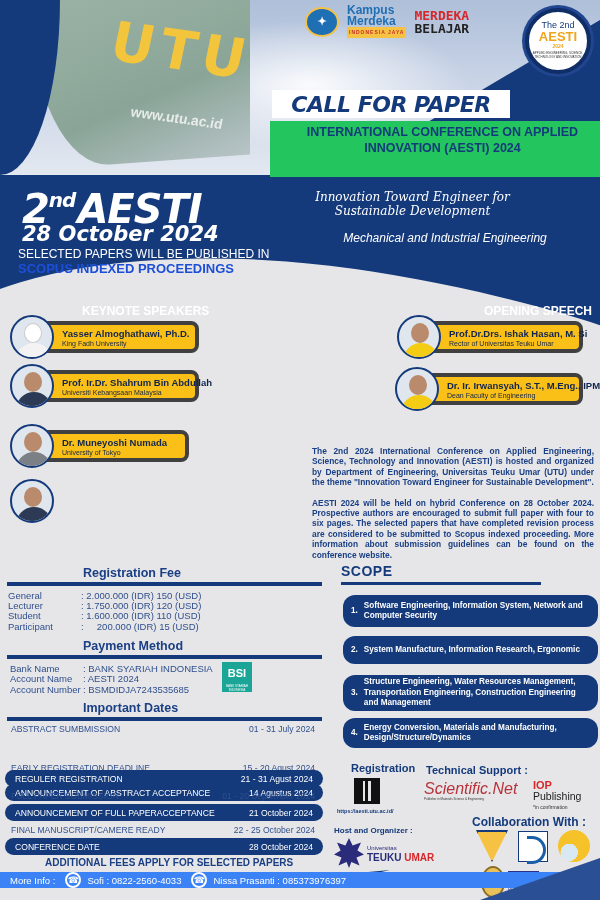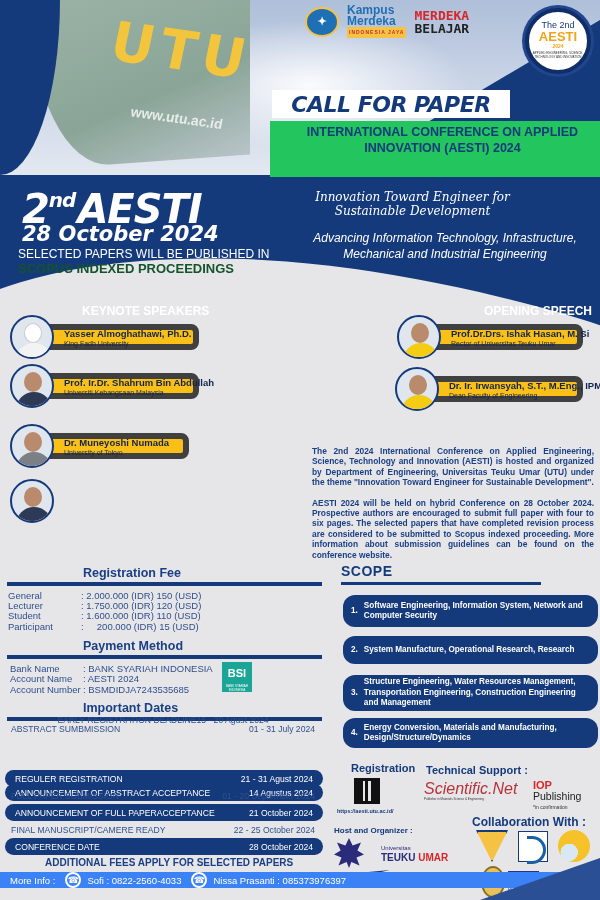--- a/index.html
+++ b/index.html
@@ -52,38 +52,38 @@
     text-align:center; padding-top:3px; }
   .conf-box span { font-size:12.5px; font-weight:bold; color:#143a7c; line-height:16px; display:block; font-family:"Liberation Sans", sans-serif; }
 
   
   .title-2nd { position:absolute; left:22px; top:180px; color:#fff; font-weight:bold; font-style:italic;
     font-family:"DejaVu Sans", sans-serif; font-size:40px; line-height:40px; letter-spacing:-1px; }
   .title-2nd sup { font-size:20px; vertical-align: 16px; margin-right:2px; }
   .title-date { position:absolute; left:22px; top:222px; color:#fff; font-weight:bold; font-style:italic;
     font-family:"DejaVu Sans", sans-serif; font-size:21px; }
   .sel-papers { position:absolute; left:18px; top:247px; color:#fff; font-size:12px; }
-  .scopus { position:absolute; left:18px; top:261px; color:#14532d; font-size:13px; font-weight:bold; }
+  .scopus { position:absolute; left:18px; top:261px; color:#1d4ed8; font-size:13px; font-weight:bold; }
 
   .theme1 { position:absolute; left:300px; top:190px; width:225px; text-align:center; color:#fff;
     font-family:"DejaVu Serif", serif; font-style:italic; font-size:12px; line-height:14px; }
   .theme2 { position:absolute; left:290px; top:230px; width:310px; text-align:center; color:#fff;
     font-style:italic; font-size:12px; line-height:16px; }
 
   
   .sec-title { position:absolute; font-weight:bold; font-size:12px; color:#fff; }
   .spk { position:absolute; display:flex; align-items:center; }
   .spk .photo { width:44px; height:44px; border-radius:50%; background:#dfe6ee; border:2px solid #143a7c;
     position:relative; z-index:2; overflow:hidden; }
   .spk .photo .head { position:absolute; left:12px; top:6px; width:18px; height:20px; border-radius:50%; background:#b98a6b; }
   .spk .photo .body { position:absolute; left:4px; top:26px; width:36px; height:22px; border-radius:18px 18px 0 0; background:#2d3a55; }
   .spk .photo.yellow .body { background:#f5cc14; }
   .spk .photo.white .body { background:#f3f3f3; }
   .spk .photo.white .head { background:#fff; border:1px solid #ccc; }
-  .spk .card { margin-left:-10px; height:26px; background:#fbc017; border:6px solid #404040; border-radius:0 8px 8px 0;
+  .spk .card { margin-left:-10px; height:32px; background:#fbc017; border:4px solid #404040; border-radius:0 8px 8px 0;
     padding:1px 6px 0 14px; display:flex; flex-direction:column; justify-content:center; }
   .spk .card .nm { font-size:9.5px; font-weight:bold; color:#10244d; line-height:11px; white-space:nowrap; }
   .spk .card .af { font-size:7px; color:#10244d; line-height:9px; white-space:nowrap; }
 
   
   .desc { position:absolute; left:312px; top:446px; width:282px; font-size:8.4px; line-height:10.4px;
     color:#1a3f85; font-weight:bold; text-align:justify; }
   .desc p + p { margin-top:10px; }
 
   
@@ -125,21 +125,21 @@
   .reg-url { position:absolute; left:337px; top:808px; font-size:5.5px; color:#143a7c; font-weight:bold; }
   .tech-h { position:absolute; left:426px; top:764px; font-size:11px; font-weight:bold; color:#143a7c; }
   .sci-net { position:absolute; left:424px; top:780px; font-size:16px; font-style:italic; color:#b8323a; }
   .sci-net small { display:block; font-size:3px; color:#333; font-style:normal; margin-top:-1px; }
   .iop { position:absolute; left:533px; top:780px; line-height:11px; }
   .iop .i1 { color:#d7262a; font-weight:bold; font-size:11px; }
   .iop .i2 { color:#222; font-size:10.5px; }
   .iop .i3 { color:#333; font-size:5px; }
   .collab-h { position:absolute; left:472px; top:815px; font-size:12px; font-weight:bold; color:#143a7c; }
   .host-h { position:absolute; left:334px; top:826px; font-size:8px; font-weight:bold; color:#143a7c; }
-  .utu-logo { position:absolute; left:334px; top:838px; display:flex; align-items:center; gap:17px; }
+  .utu-logo { position:absolute; left:334px; top:838px; display:flex; align-items:center; gap:3px; }
   .utu-star { width:30px; height:30px; background:#2a2b7a; clip-path: polygon(50% 0,62% 25%,90% 15%,78% 42%,100% 55%,75% 65%,85% 92%,58% 80%,50% 100%,42% 80%,15% 92%,25% 65%,0 55%,22% 42%,10% 15%,38% 25%); }
   .utu-txt { line-height:10px; }
   .utu-txt .u1 { font-size:6px; color:#2a2b7a; }
   .utu-txt .u2 { font-size:10px; font-weight:bold; color:#2a2b7a; }
   .utu-txt .u2 b { color:#d7262a; }
   .clogo { position:absolute; }
   .cl1 { left:476px; top:830px; width:32px; height:32px; background:#f6c244; clip-path: polygon(0 0,100% 0,50% 100%); border:2px solid #143a7c; }
   .cl2 { left:518px; top:831px; width:30px; height:31px; background:#fff; border:1px solid #143a7c; }
   .cl2::after { content:""; position:absolute; left:8px; top:4px; width:16px; height:22px; border:3px solid #1a5ea8; border-left:none; border-radius:0 14px 14px 0; }
   .cl3 { left:558px; top:830px; width:32px; height:32px; border-radius:50%; background:
@@ -200,21 +200,20 @@
 </div>
 <div class="title-date">28 October 2024</div>
 <div class="sel-papers">SELECTED PAPERS WILL BE PUBLISHED IN</div>
 <div class="scopus">SCOPUS INDEXED PROCEEDINGS</div>
 
 <div class="theme1">
   <div>Innovation Toward Engineer for</div>
   <div>Sustainable Development</div>
 </div>
 <div class="theme2">
-  <div>Advancing Information Technology,  Infrastructure,</div>
   <div>Mechanical and Industrial Engineering</div>
 </div>
 
 <div class="sec-title" style="left:82px; top:304px;">KEYNOTE SPEAKERS</div>
 
 <div class="spk" style="left:10px; top:315px;">
   <div class="photo white">
       <div class="head"></div>
       <div class="body"></div>
     </div>
@@ -318,21 +317,21 @@
 <div class="sec-h" style="left:83px; top:701px;">Important Dates</div>
 <div class="sec-bar" style="left:7px; top:717px; width:315px;"></div>
 <div class="date-row" style="top:720px;">
     <span>ABSTRACT SUMBMISSION</span>
     <span>01 - 31 July 2024</span>
   </div>
 <div class="date-row hl" style="top:736px;margin-top:48px;">
     <span>ANNOUNCEMENT OF ABSTRACT ACCEPTANCE</span>
     <span>14 Agustus 2024</span>
   </div>
-<div class="date-row" style="top:711px;justify-content:center;">
+<div class="date-row" style="top:759px;">
     <span>EARLY REGISTRATION DEADLINE</span>
     <span>15 - 20 Agust 2024</span>
   </div>
 <div class="date-row hl" style="top:770px;">
     <span>REGULER REGISTRATION</span>
     <span>21 - 31 Agust 2024</span>
   </div>
 <div class="date-row" style="top:787px;">
     <span>FULL PAPER SUBMISSION</span>
     <span>01 - 20 September 2024</span>
@@ -352,21 +351,21 @@
 <div class="extra">ADDITIONAL FEES APPLY FOR SELECTED PAPERS</div>
 
 <div class="scope-h">SCOPE</div>
 <div class="scope-bar"></div>
 <div class="scope-item" style="top:595px; height:32px;">
     <span class="n">1.</span>
     <span>Software Engineering, Information System, Network and Computer Security</span>
   </div>
 <div class="scope-item" style="top:636px; height:28px;">
     <span class="n">2.</span>
-    <span>System Manufacture, Operational Research, Research</span>
+    <span>System Manufacture, Information Research, Ergonomic</span>
   </div>
 <div class="scope-item" style="top:675px; height:36px;">
     <span class="n">3.</span>
     <span>Structure Engineering, Water Resources Management, Transportation Engineering, Construction Engineering and Management</span>
   </div>
 <div class="scope-item" style="top:718px; height:30px;">
     <span class="n">4.</span>
     <span>Energy Conversion, Materials and Manufacturing, Design/Structure/Dynamics</span>
   </div>
 

